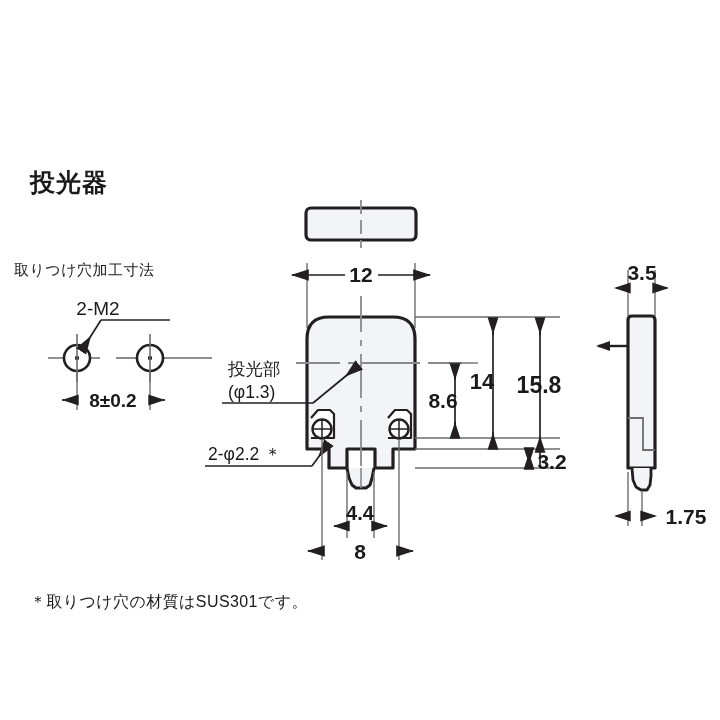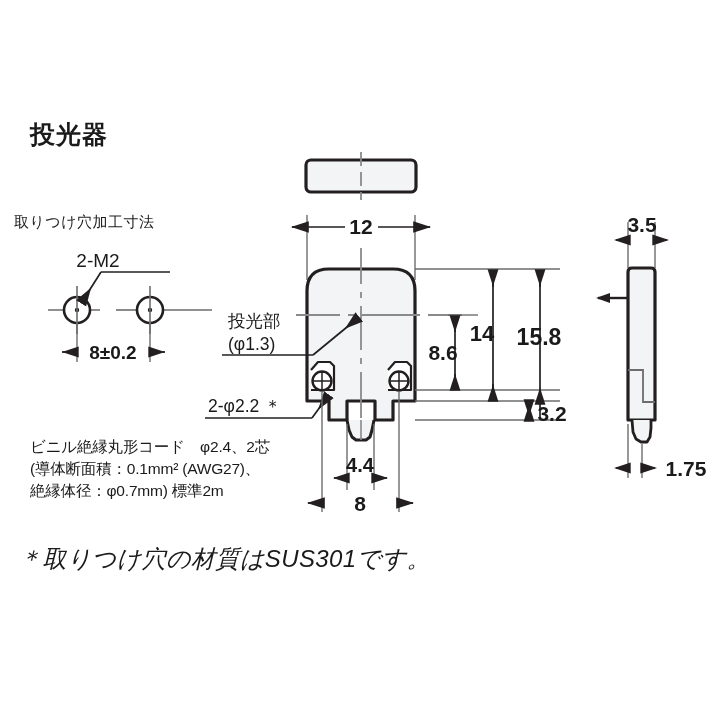--- a/index.html
+++ b/index.html
@@ -7,20 +7,21 @@
     padding: 0;
     background: #ffffff;
   }
   #page {
     position: relative;
     width: 720px;
     height: 648px;
     background: #ffffff;
     font-family: "Liberation Sans", "DejaVu Sans", sans-serif;
     overflow: hidden;
+    margin-top: 48px;
   }
   .txt {
     position: absolute;
     color: #1a1a1a;
     white-space: pre;
     line-height: 1.28;
   }
   #title {
     left: 30px;
     top: 118px;
@@ -35,25 +36,24 @@
     letter-spacing: 0.5px;
   }
   #cord-spec {
     left: 30px;
     top: 436px;
     font-size: 15.5px;
     line-height: 1.42;
     letter-spacing: -0.2px;
   }
   #footnote {
-    left: 18px;
+    left: 30px;
     top: 544px;
-    font-size: 24px;
+    font-size: 16px;
     letter-spacing: 0.4px;
-    font-style: italic;
   }
   #unit {
     left: 608px;
     top: 672px;
     font-size: 31px;
     font-weight: bold;
     color: #9c9c9c;
   }
   #svg-layer {
     position: absolute;
@@ -74,23 +74,20 @@
 </style>
 </head>
 <body>
 
 <div id="page">
 
   <div class="txt" id="title">投光器</div>
 
   <div class="txt" id="holes-title">取りつけ穴加工寸法</div>
 
-  <div class="txt" id="cord-spec"><span>ビニル絶縁丸形コード　φ2.4、2芯</span>
-<span>(導体断面積：0.1mm² (AWG27)、</span>
-<span>絶縁体径：φ0.7mm) 標準2m</span></div>
 
   <div class="txt" id="footnote">＊取りつけ穴の材質はSUS301です。</div>
 
   <div class="txt" id="unit">(mm)</div>
 
   <svg id="svg-layer" viewBox="0 0 720 720">
     <defs>
       <marker id="arrIn" markerWidth="10" markerHeight="8" refX="9" refY="4" orient="auto">
         <path d="M0,4 L10,0.8 L10,7.2 Z" fill="#231f20"></path>
       </marker>

